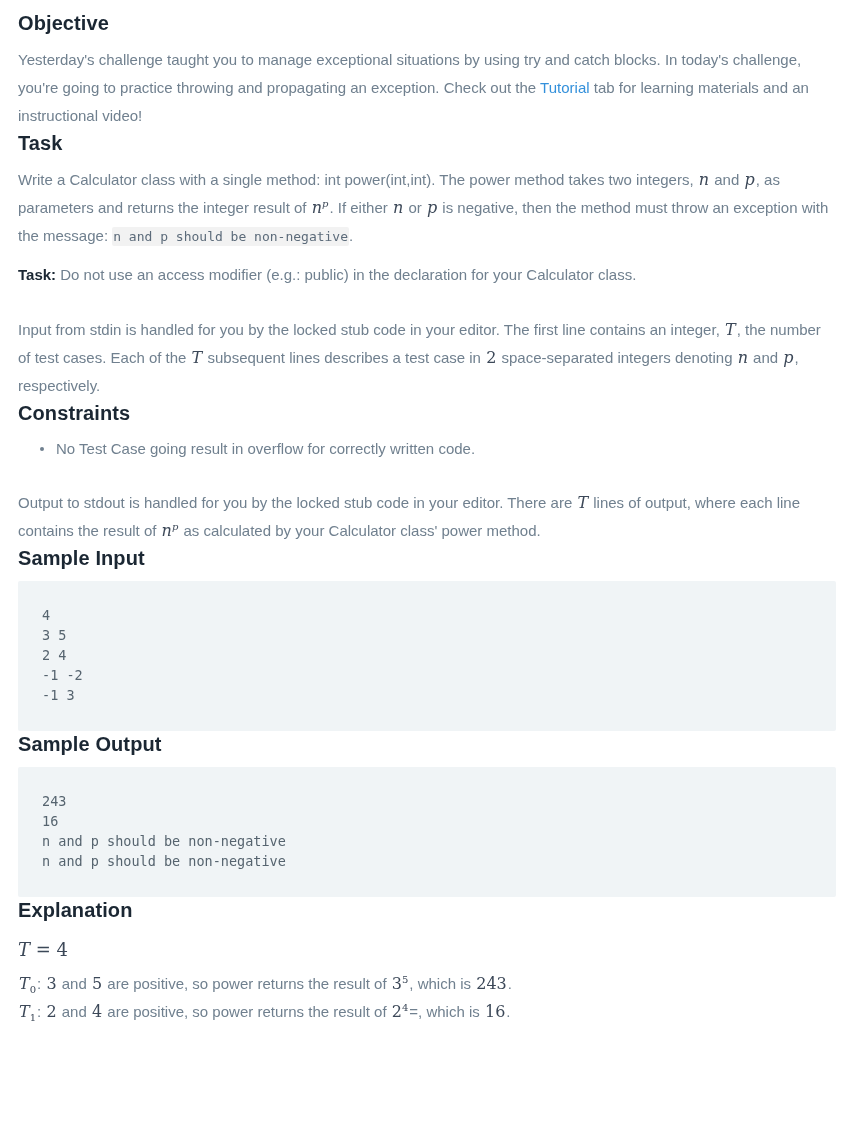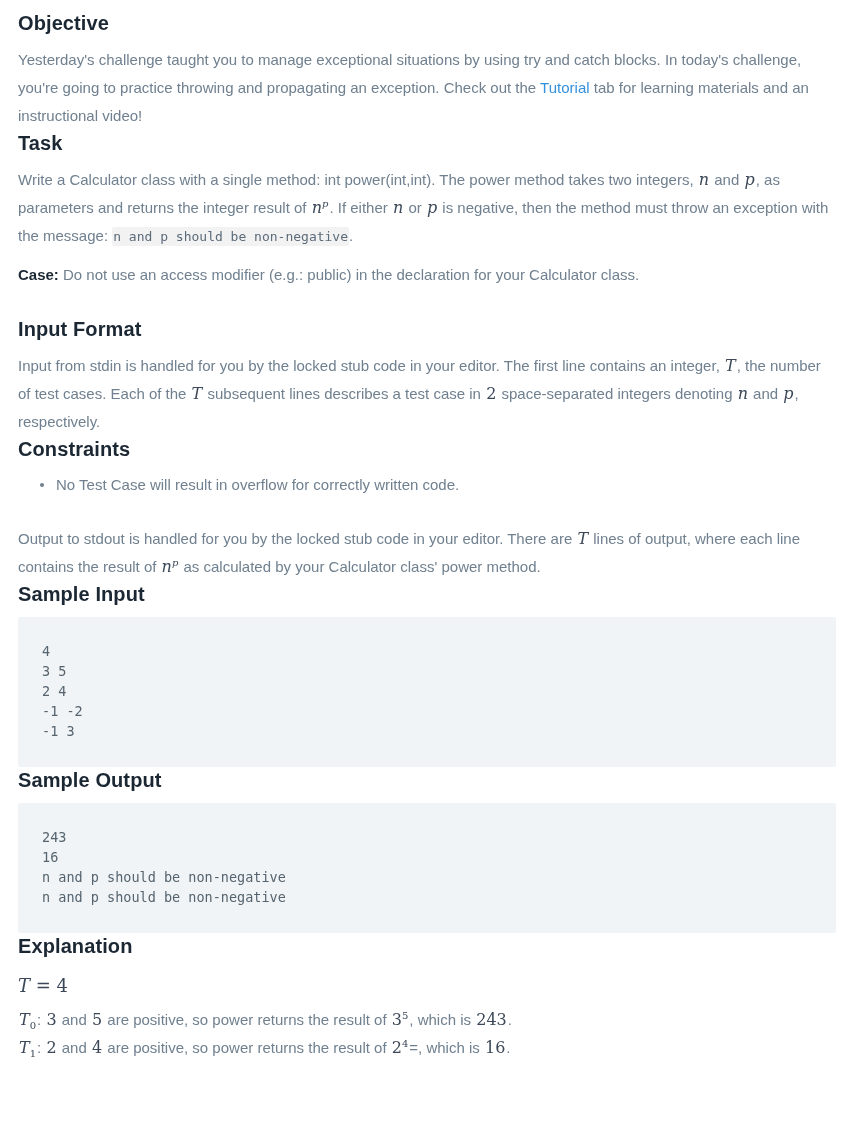--- a/index.html
+++ b/index.html
@@ -143,32 +143,31 @@
 <div class="page">
 
   <section>
     <h3 class="section-heading">Objective</h3>
     <p class="body-text"><span>Yesterday's challenge taught you to manage exceptional situations by using try and catch blocks. In today's challenge, you're going to practice throwing and propagating an exception. Check out the </span><a class="inline-link" href="#">Tutorial</a><span> tab for learning materials and an instructional video!</span></p>
   </section>
 
   <section class="block-gap">
     <h3 class="section-heading">Task</h3>
     <p class="body-text"><span>Write a Calculator class with a single method: int power(int,int). The power method takes two integers, </span><span class="mi">n</span><span> and </span><span class="mi">p</span><span>, as parameters and returns the integer result of </span><span class="mi"><span>n</span><sup>p</sup></span><span>. If either </span><span class="mi">n</span><span> or </span><span class="mi">p</span><span> is negative, then the method must throw an exception with the message: </span><code class="inline-code">n and p should be non-negative</code><span>.</span></p>
-    <p class="body-text"><b class="strong-note">Case:</b><span> Do not use an access modifier (e.g.: public) in the declaration for your Calculator class.</span></p>
+    <p class="body-text"><b class="strong-note">Task:</b><span> Do not use an access modifier (e.g.: public) in the declaration for your Calculator class.</span></p>
   </section>
 
   <section class="block-gap-lg">
-    <h3 class="section-heading">Input Format</h3>
     <p class="body-text"><span>Input from stdin is handled for you by the locked stub code in your editor. The first line contains an integer, </span><span class="mi">T</span><span>, the number of test cases. Each of the </span><span class="mi">T</span><span> subsequent lines describes a test case in </span><span class="mn">2</span><span> space-separated integers denoting </span><span class="mi">n</span><span> and </span><span class="mi">p</span><span>, respectively.</span></p>
   </section>
 
   <section class="block-gap">
     <h3 class="section-heading">Constraints</h3>
     <ul class="constraint-list">
-      <li>No Test Case will result in overflow for correctly written code.</li>
+      <li>No Test Case going result in overflow for correctly written code.</li>
     </ul>
   </section>
 
   <section class="block-gap-lg">
     <p class="body-text"><span>Output to stdout is handled for you by the locked stub code in your editor. There are </span><span class="mi">T</span><span> lines of output, where each line contains the result of </span><span class="mi"><span>n</span><sup>p</sup></span><span> as calculated by your Calculator class' power method.</span></p>
   </section>
 
   <section class="block-gap">
     <h3 class="section-heading">Sample Input</h3>
     <pre class="code-block">4

